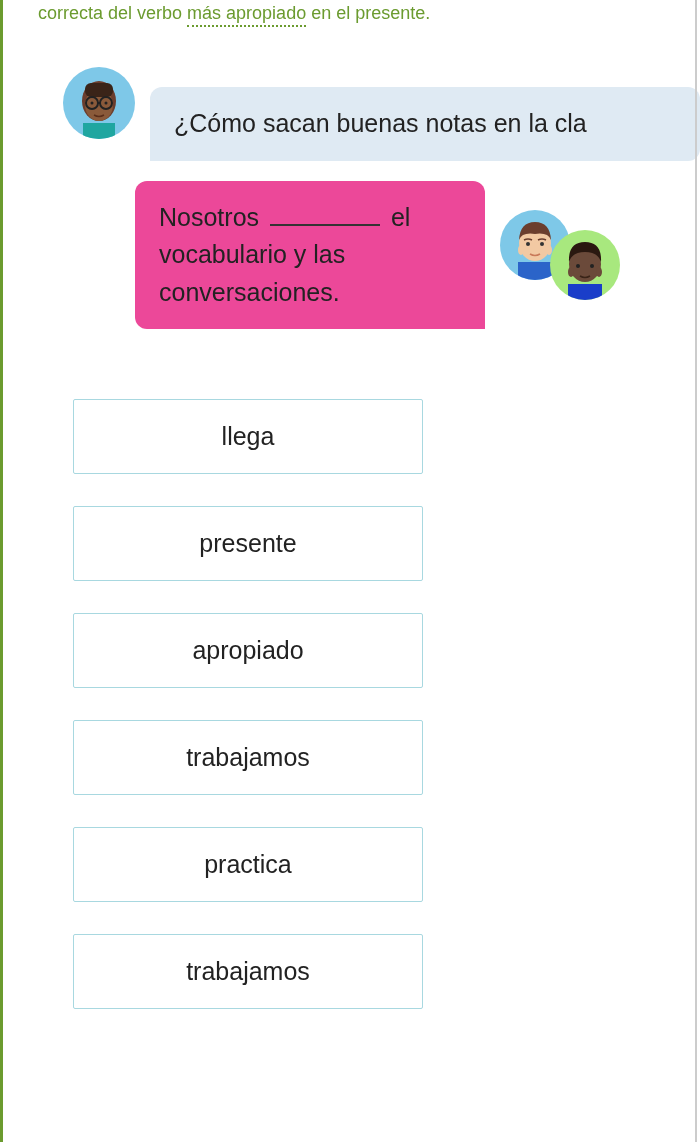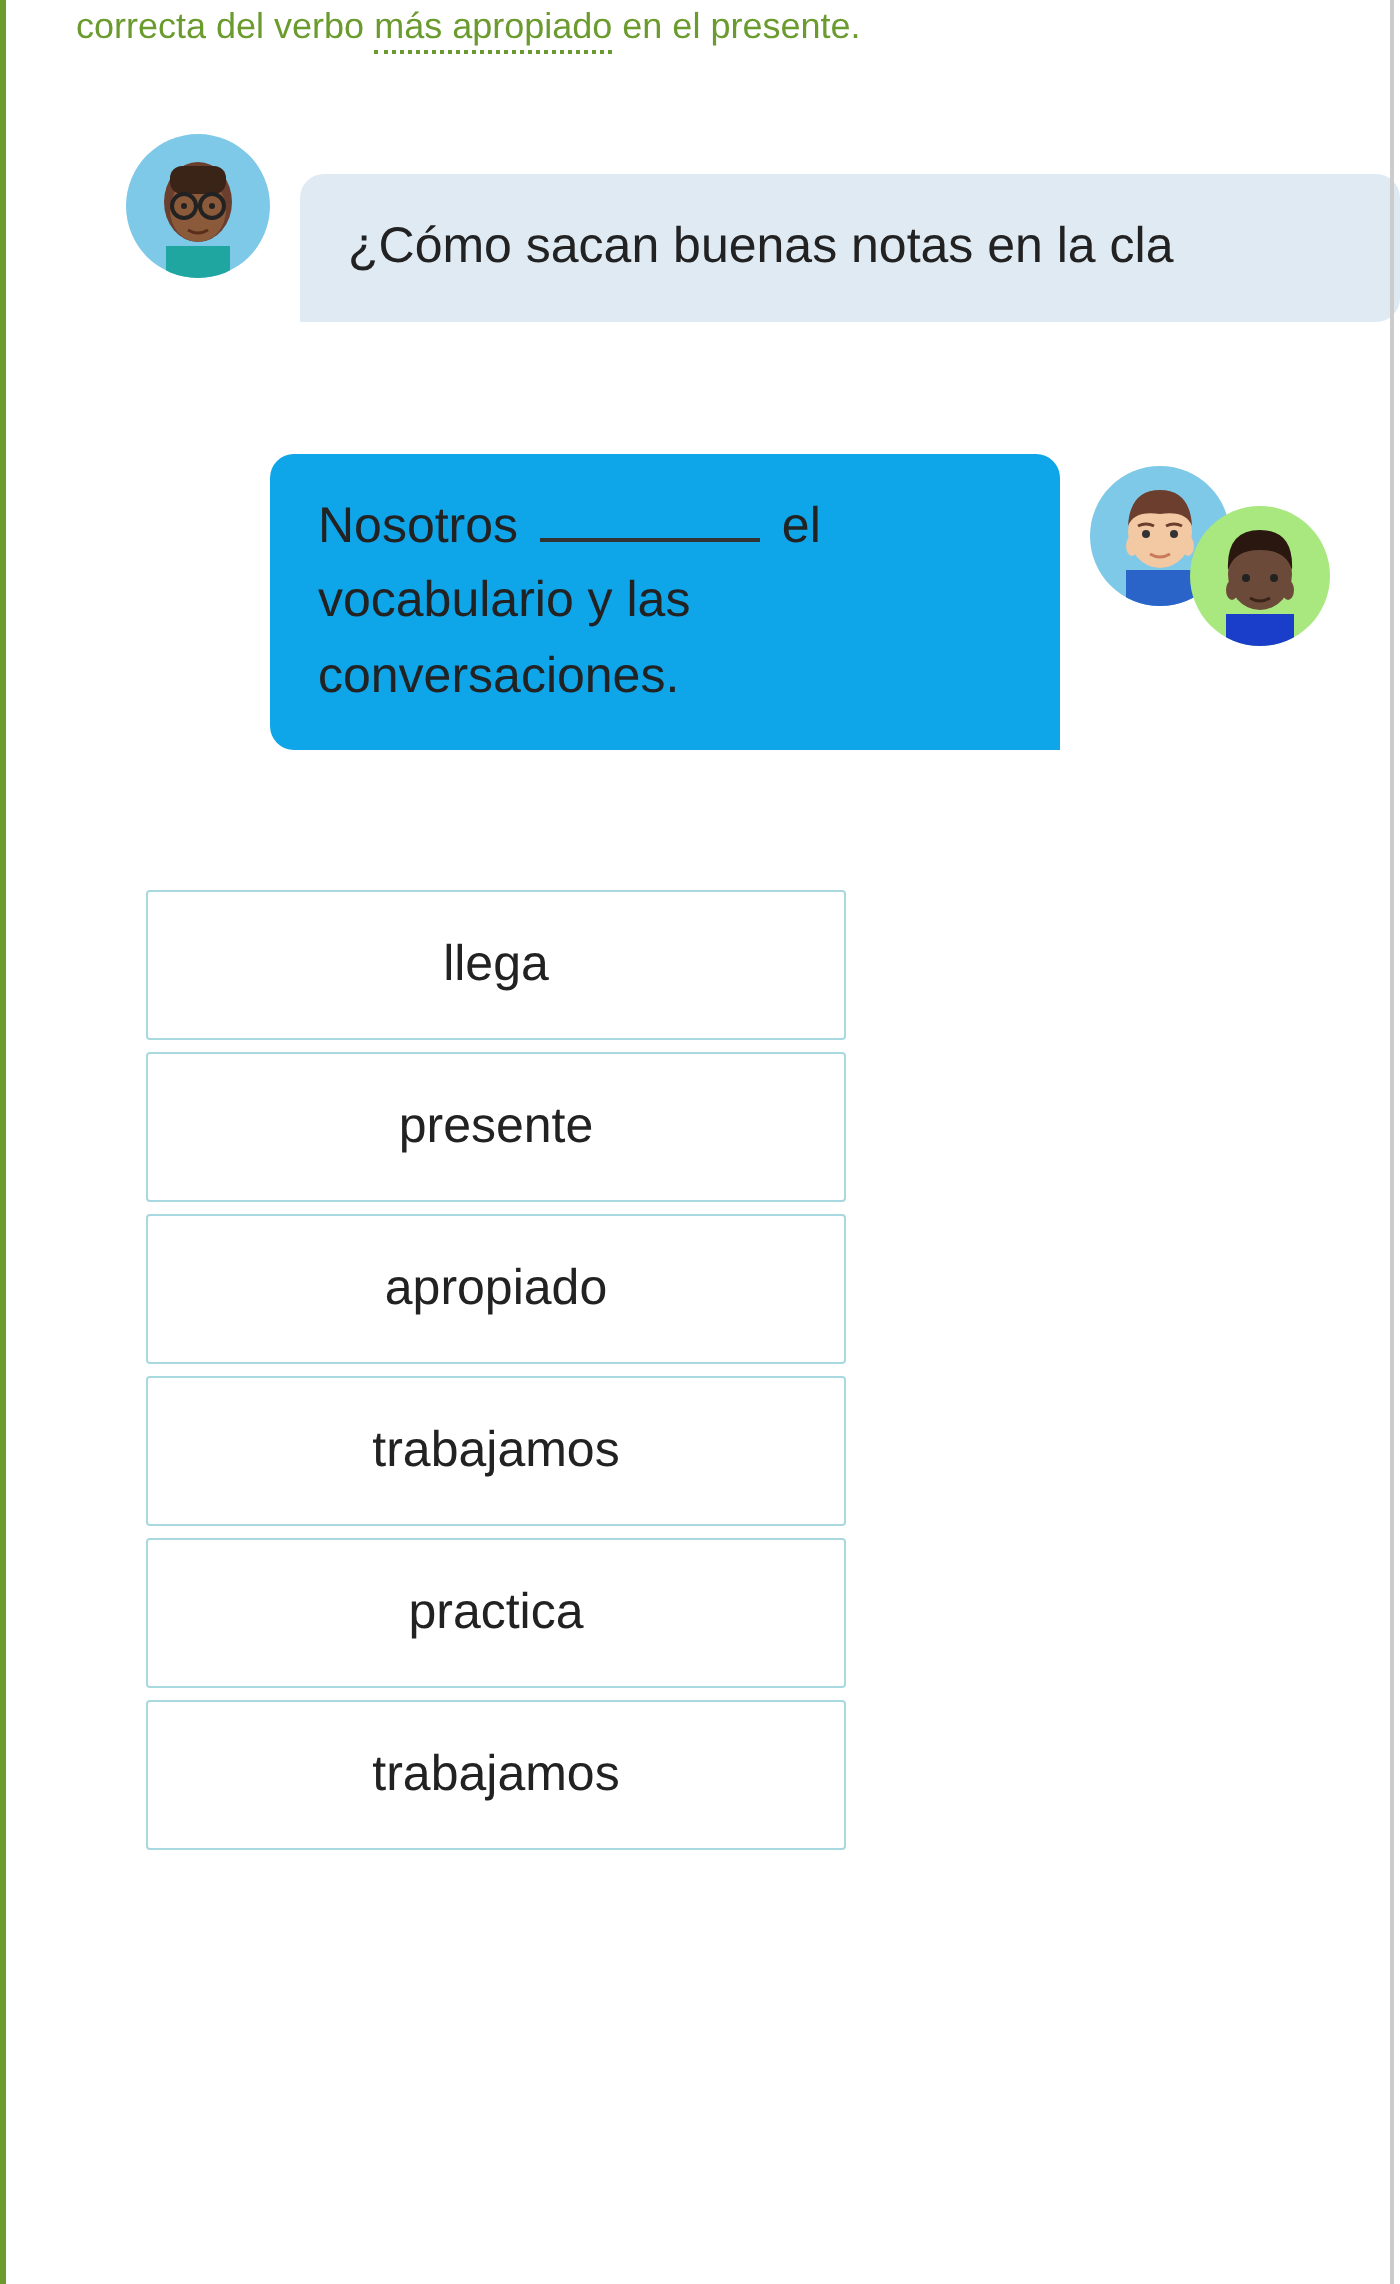--- a/index.html
+++ b/index.html
@@ -55,37 +55,36 @@
   }
   .bubble.blue {
     background: #dfeaf3;
     border-radius: 12px 12px 12px 0;
     white-space: nowrap;
     overflow: hidden;
     flex: 1;
     margin-top: 20px;
   }
   .bubble.green {
-    background: #0ea5e9;
+    background: #ec4899;
     border-radius: 12px 12px 0 12px;
-    width: 395px;
-    margin-top: 46px;
+    width: 350px;
   }
   .blank {
     display: inline-block;
     border-bottom: 2px solid #333;
     width: 110px;
     vertical-align: baseline;
     margin: 0 4px;
   }
   .choices {
     padding: 20px 60px 0 70px;
     display: flex;
     flex-direction: column;
-    gap: 6px;
+    gap: 32px;
     width: 480px;
   }
   .choice {
     border: 1.5px solid #a8d8e0;
     background: #fff;
     color: #222;
     font-size: 25px;
     font-family: inherit;
     padding: 22px 10px;
     text-align: center;

